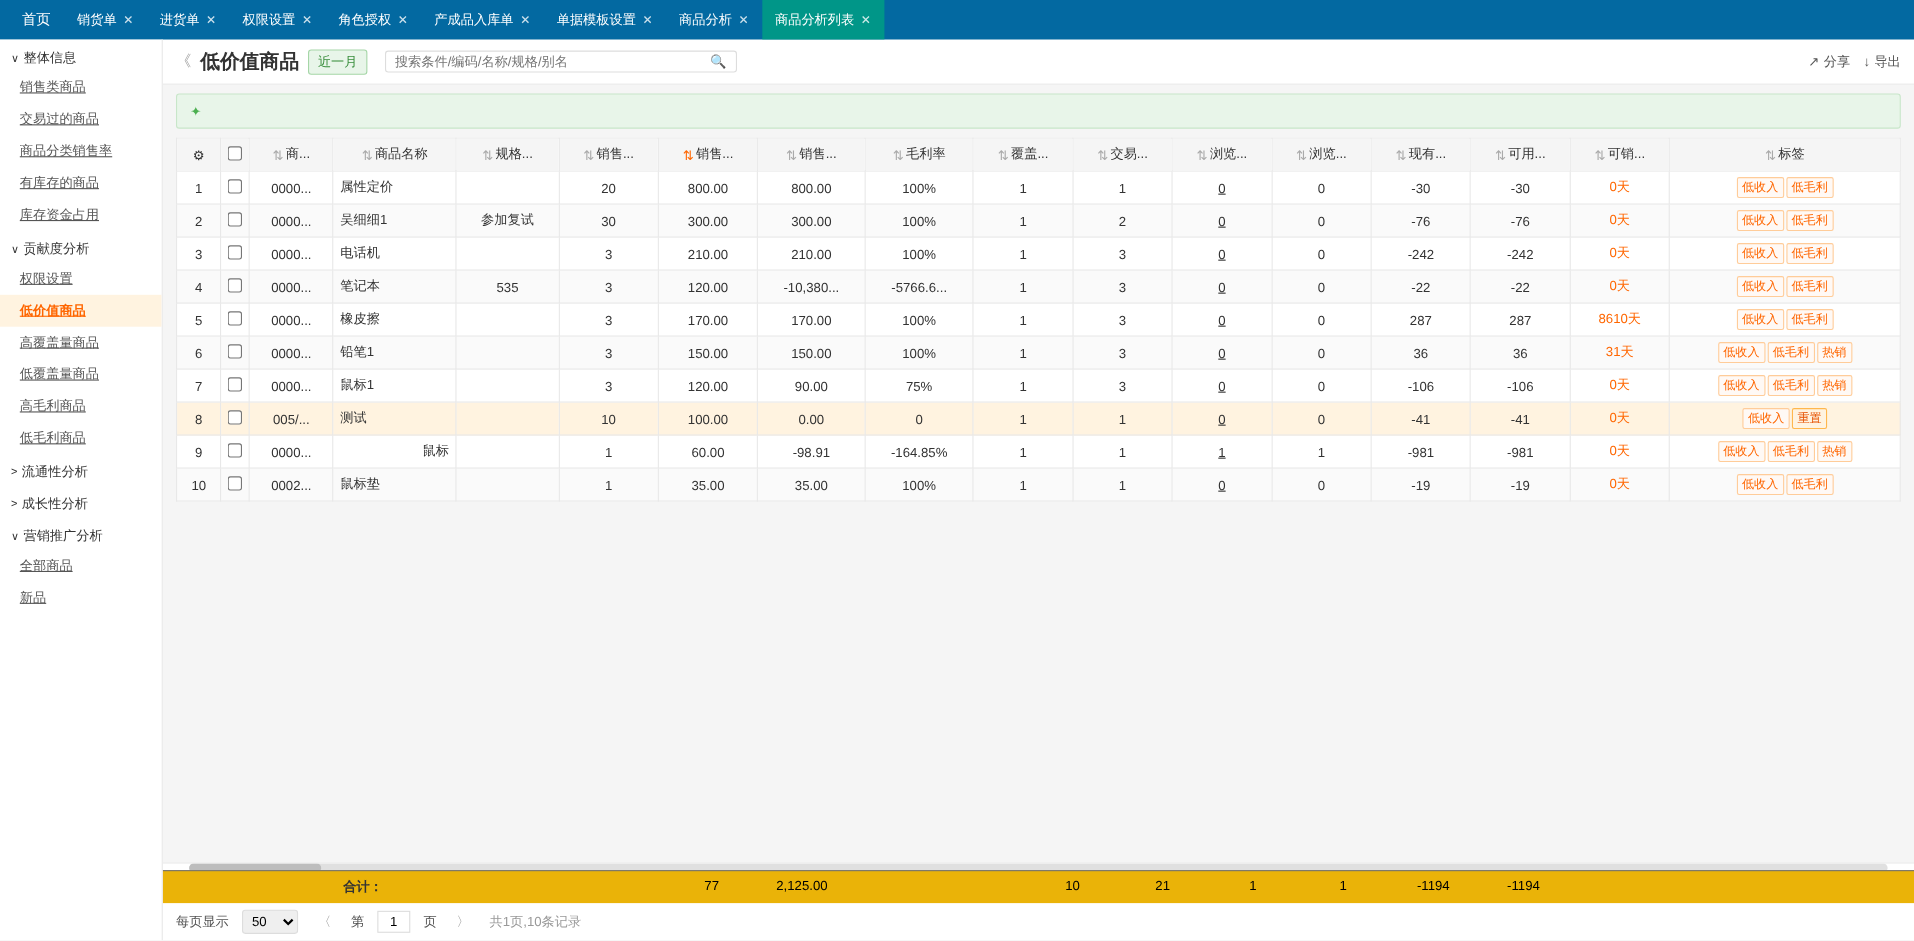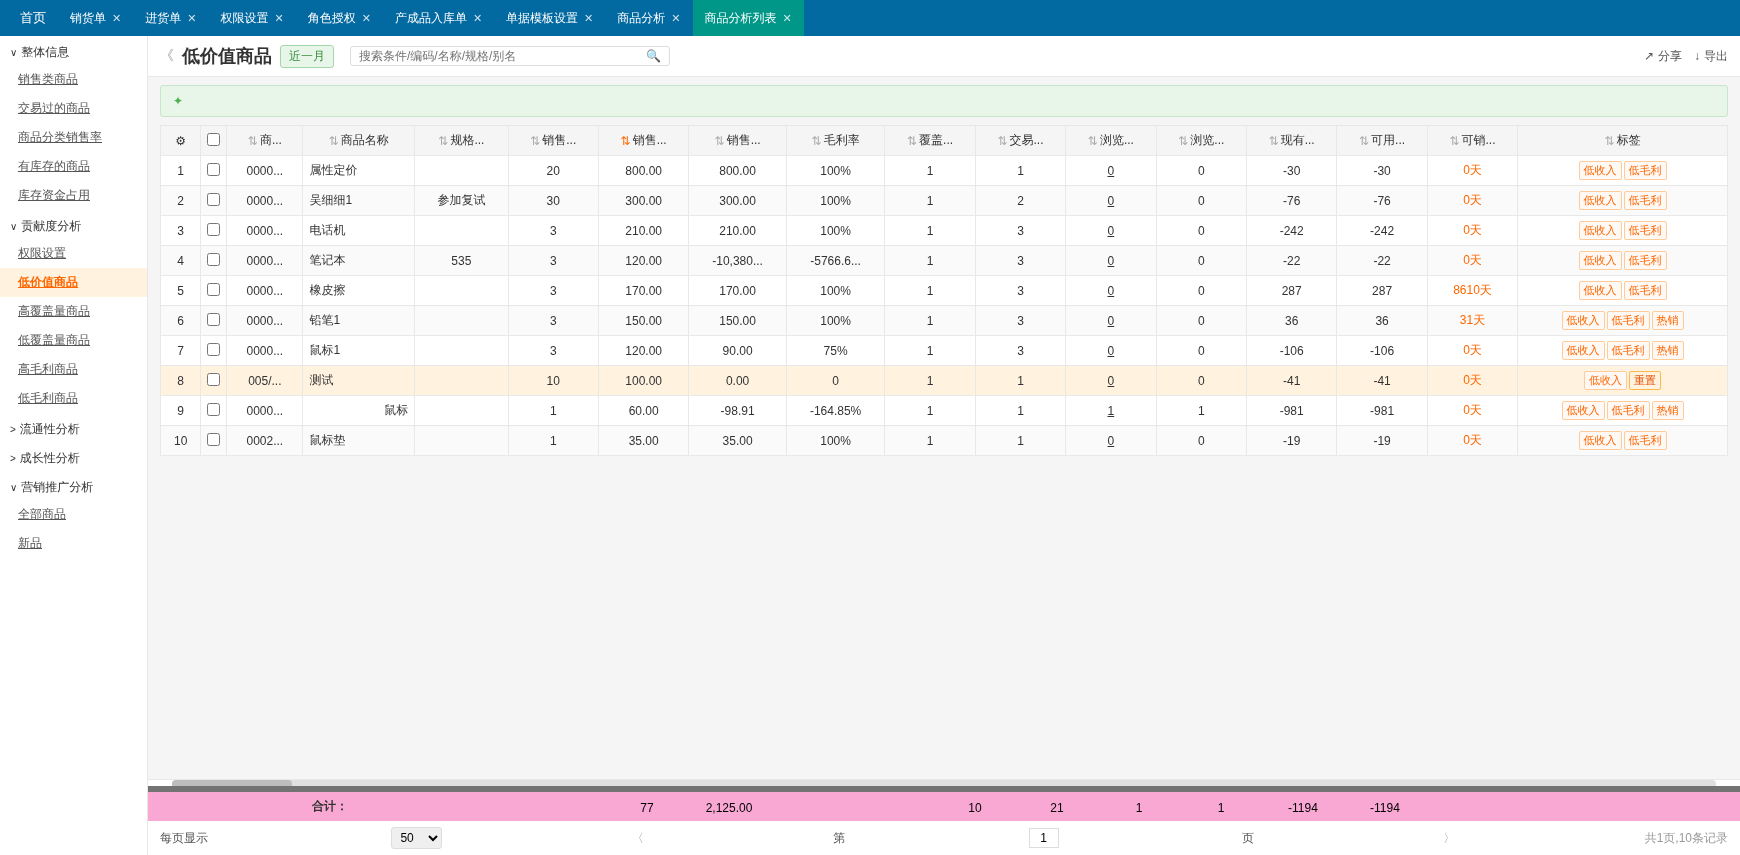--- a/index.html
+++ b/index.html
@@ -51,26 +51,26 @@
     .data-table tr.highlight { background: #fff3e0; }
 
     .tag { display: inline-block; padding: 1px 4px; border-radius: 2px; font-size: 11px; margin: 0 1px; }
     .tag-orange { color: #ff6600; border: 1px solid #ffcc99; background: #fff9f5; }
     .tag-dark-orange { color: #e65100; border: 1px solid #ffb74d; background: #fff3e0; }
 
     .link-underline { text-decoration: underline; color: #333; cursor: pointer; }
 
     
     .footer { background: #fff; border-top: 1px solid #e8e8e8; }
-    .totals-row { display: flex; align-items: flex-end; padding: 6px 12px; background: #f9a8d4; border-top: 6px solid #737373; }
+    .totals-row { display: flex; align-items: flex-start; padding: 6px 12px; background: #eab308; border-top: 1px solid #737373; }
     .totals-label { color: #333; width: 200px; text-align: right; padding-right: 12px; font-weight: bold; }
     .totals-values { display: flex; gap: 0; flex: 1; }
     .scroll-bar { height: 8px; background: #e0e0e0; margin: 0 12px; border-radius: 4px; }
     .scroll-bar-inner { width: 120px; height: 8px; background: #bdbdbd; border-radius: 4px; }
-    .pagination { display: flex; align-items: center; justify-content: space-between; padding: 6px 12px; gap: 12px; color: #555; }
+    .pagination { display: flex; align-items: center; justify-content: flex-start; padding: 6px 12px; gap: 12px; color: #555; }
     .pagination select { border: 1px solid #ddd; padding: 2px 4px; border-radius: 3px; }
     .pagination .page-btn { color: #999; cursor: pointer; padding: 2px 6px; }
     .pagination .page-input { border: 1px solid #ddd; width: 30px; text-align: center; padding: 2px; }
     .pagination .total-info { color: #999; }
 
     .checkbox-cell { width: 20px; }
     input[type=checkbox] { cursor: pointer; }
   </style>
 </head>
 <body>

